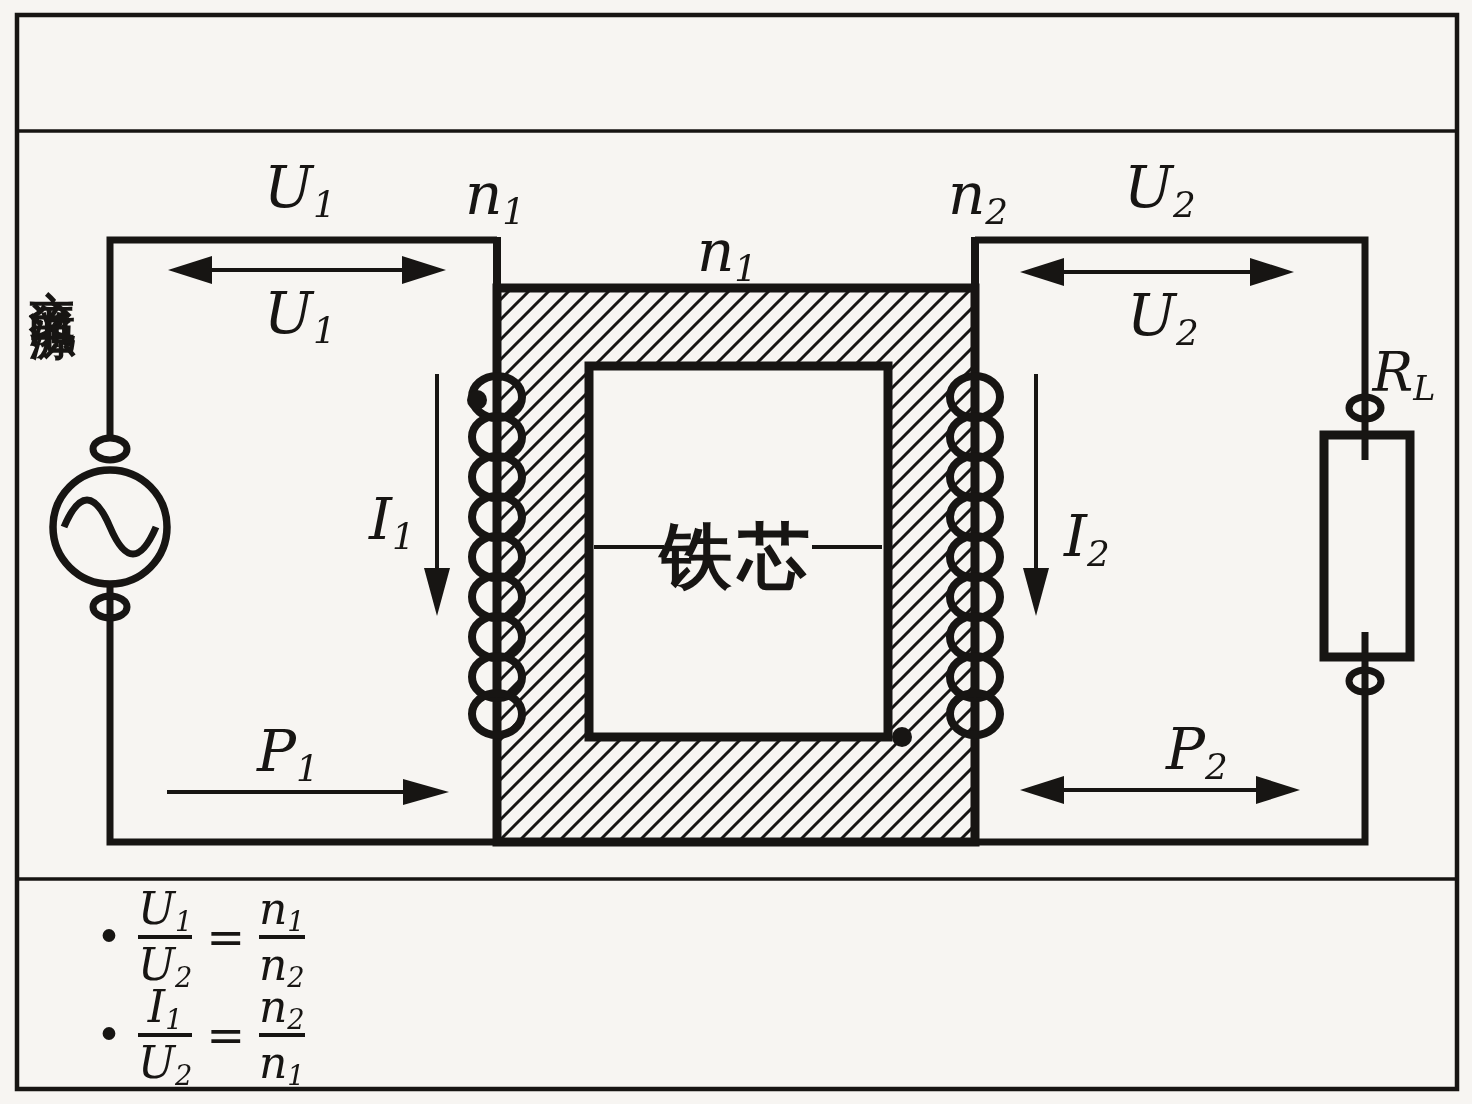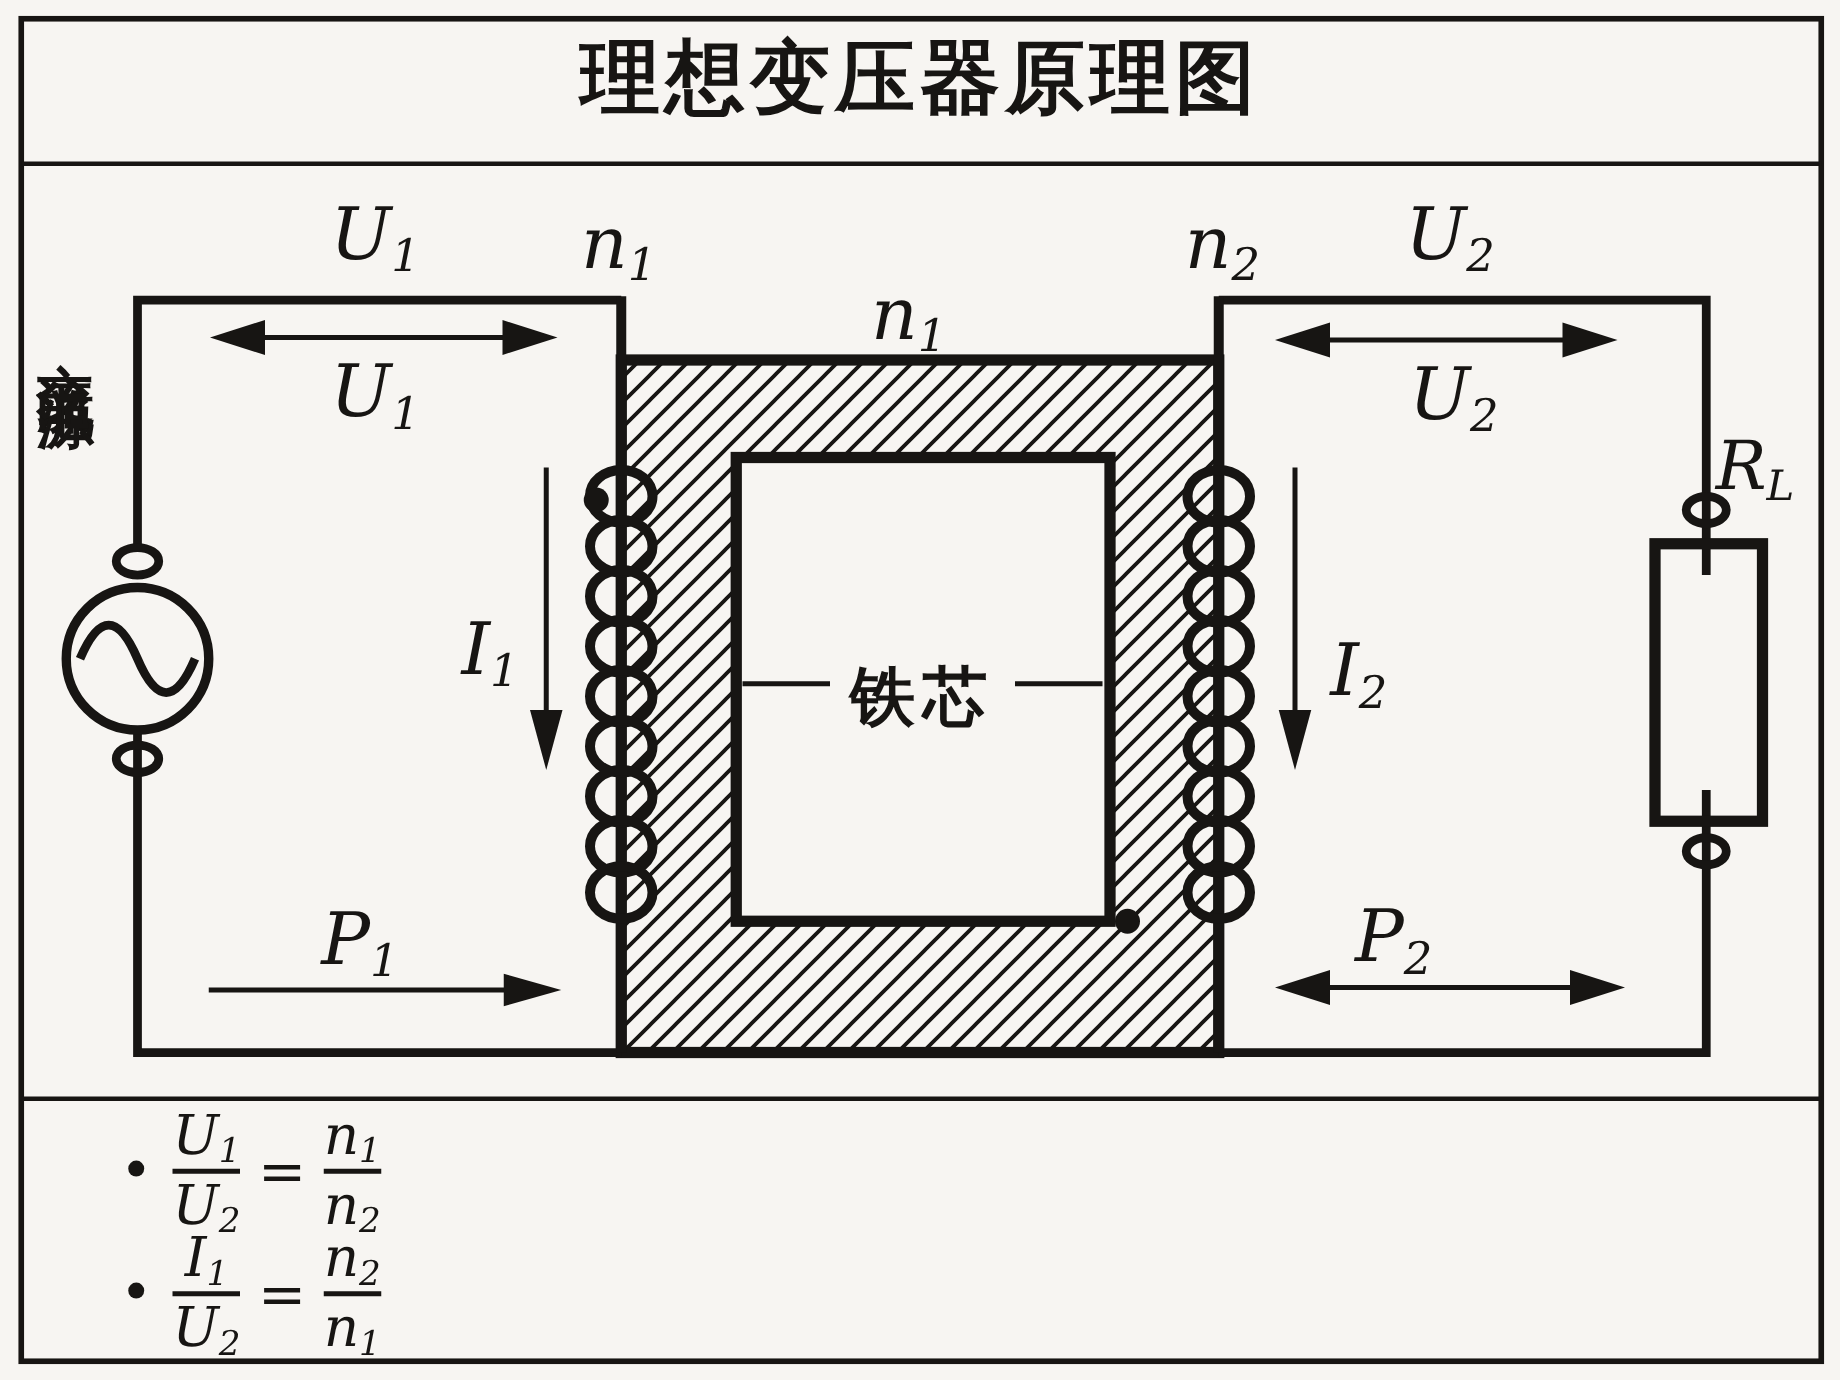--- a/index.html
+++ b/index.html
@@ -25,22 +25,22 @@
   }
   .title{
     left:0;width:1472px;text-align:center;top:30px;
     font-size:64px;letter-spacing:4px;
   }
   .ac-label{
     left:30px;top:252px;font-size:46px;
     writing-mode:vertical-rl;text-orientation:upright;letter-spacing:9px;
   }
   .core-label{
-    left:738px;top:532px;transform:translateX(-50%);
-    font-size:52px;letter-spacing:6px;
+    left:738px;top:520px;transform:translateX(-50%);
+    font-size:72px;letter-spacing:6px;
   }
   
   .f-row{position:absolute;display:flex;align-items:center;color:#171513;}
   .f-bullet{font-size:44px;line-height:1;margin-right:16px;font-family:"DejaVu Serif","Liberation Serif",serif;}
   .frac{
     display:inline-flex;flex-direction:column;align-items:center;
     font-family:"DejaVu Serif","Liberation Serif",serif;font-style:italic;
     font-size:44px;line-height:1.05;
   }
   .frac sub{font-size:0.62em;vertical-align:-0.25em;line-height:0;}
@@ -153,37 +153,36 @@
       <line x1="1052" y1="790" x2="1270" y2="790" stroke="#171513" stroke-width="4"></line>
       <polygon points="1020,790 1064,776 1064,804" fill="#171513"></polygon>
       <polygon points="1300,790 1256,776 1256,804" fill="#171513"></polygon>
     </g>
 
     <rect x="17" y="15" width="1440" height="1074" fill="none" stroke="#171513" stroke-width="4.5"></rect>
     <line x1="17" y1="131" x2="1457" y2="131" stroke="#171513" stroke-width="3.5"></line>
     <line x1="17" y1="879" x2="1457" y2="879" stroke="#171513" stroke-width="3.5"></line>
   </svg>
 
-  <div class="cjk title">理想变压器原理图</div>
 
   <div class="cjk ac-label">交流电源</div>
 
   <div class="cjk core-label">铁芯</div>
 
   <div class="lbl" style="left:300px;top:158px"><span>U</span><sub>1</sub></div>
   <div class="lbl" style="left:300px;top:284px"><span>U</span><sub>1</sub></div>
   <div class="lbl" style="left:495px;top:165px"><span>n</span><sub>1</sub></div>
   <div class="lbl" style="left:727px;top:222px"><span>n</span><sub>1</sub></div>
   <div class="lbl" style="left:978px;top:165px"><span>n</span><sub>2</sub></div>
   <div class="lbl" style="left:1160px;top:158px"><span>U</span><sub>2</sub></div>
   <div class="lbl" style="left:1163px;top:286px"><span>U</span><sub>2</sub></div>
   <div class="lbl" style="left:392px;top:490px"><span>I</span><sub>1</sub></div>
   <div class="lbl" style="left:1087px;top:507px"><span>I</span><sub>2</sub></div>
   <div class="lbl" style="left:288px;top:722px"><span>P</span><sub>1</sub></div>
-  <div class="lbl" style="left:1115px;top:720px"><span>P</span><sub>2</sub></div>
+  <div class="lbl" style="left:1197px;top:720px"><span>P</span><sub>2</sub></div>
   <div class="lbl" style="left:1404px;top:346px;font-size:54px"><span>R</span><sub>L</sub></div>
 
   <div class="f-row" style="left:96px;top:886px">
     <span class="f-bullet">•</span>
     <span class="frac">
       <span><span>U</span><sub>1</sub></span>
       <span class="bar"></span>
       <span><span>U</span><sub>2</sub></span>
     </span>
     <span class="f-eq">=</span>

